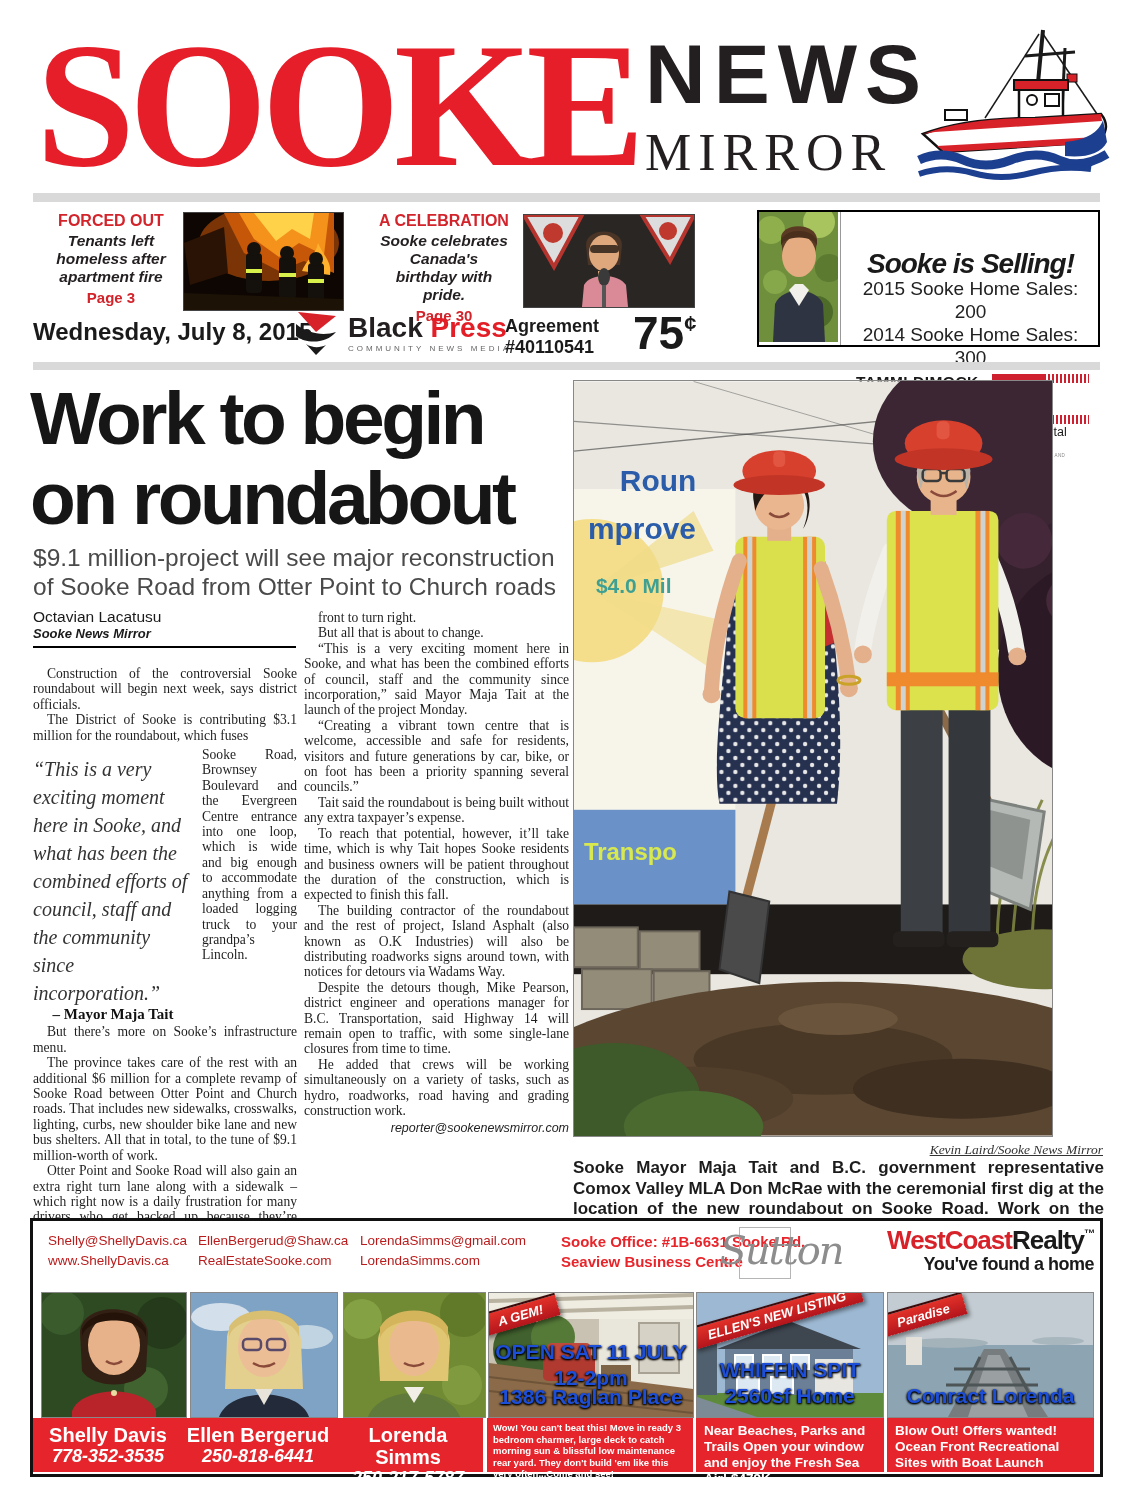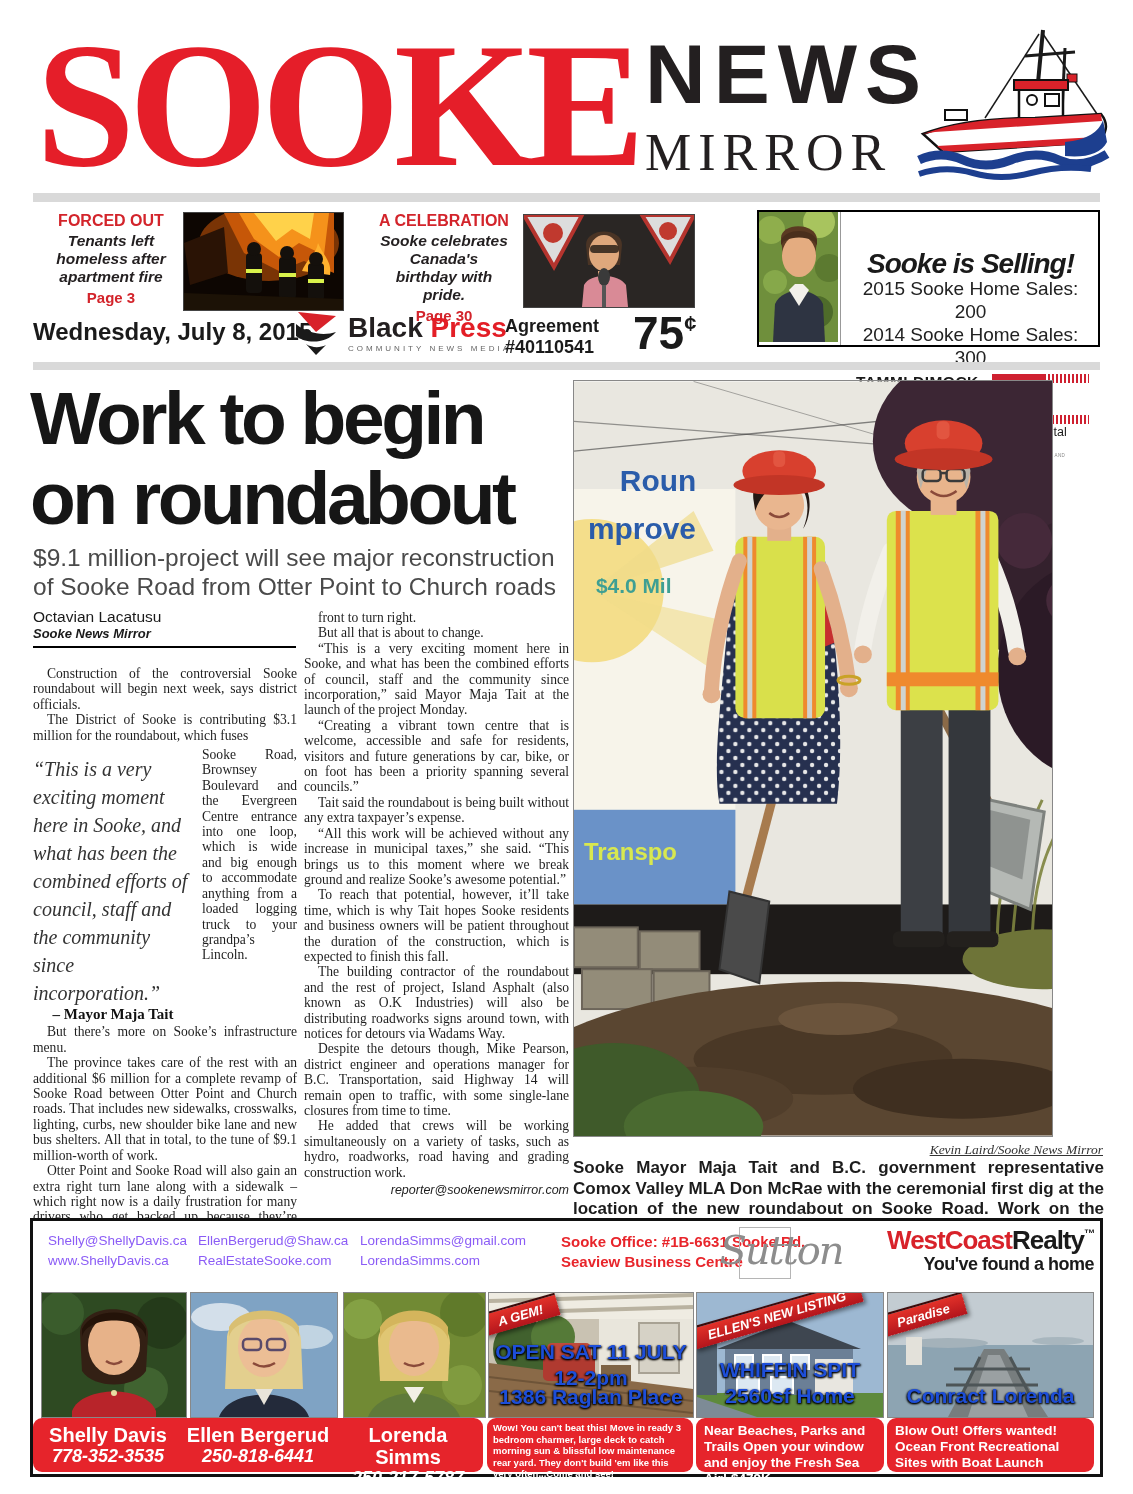--- a/index.html
+++ b/index.html
@@ -82,34 +82,34 @@
 
   
   .mainphoto { left:573px; top:380px; width:480px; height:757px; border:1px solid #888; overflow:hidden; }
   .credit { left:573px; top:1142px; width:530px; text-align:right; font-family:"Liberation Serif",serif;
             font-style:italic; font-size:13.5px; color:#333;text-decoration:underline; }
   .caption { left:573px; top:1158px; width:531px; font-weight:bold; font-size:17px;
              line-height:20.5px; text-align:justify; color:#1c1c1c; }
 
   
   .realty { left:30px; top:1218px; width:1073px; height:259px; border:3px solid #111; background:#fff; }
-  .contact { top:10px; font-size:13.5px; line-height:1.45; color:#8b5cf6; }
+  .contact { top:10px; font-size:13.5px; line-height:1.45; color:#b91c1c; }
   .office { left:528px; top:11px; font-weight:bold; font-size:15px; line-height:1.3; color:#e8252b; }
   .sutton { left:668px; top:0px; width:160px; height:62px; }
   .sutton-box { position:absolute; left:38px; top:6px; width:52px; height:52px; border:1px solid #b5b5b5; }
   .sutton-word { position:absolute; left:0; top:6px; width:160px; text-align:center;
                  font-family:"DejaVu Serif",serif; font-style:italic; font-size:40px;
                  color:#8d8d8d; letter-spacing:-2px; }
   .wc { left:843px; top:6px; width:218px; text-align:right; line-height:1; }
   .wc-line1 { font-weight:bold; font-size:26px; letter-spacing:-1px; }
   .wc-red { color:#d8222a; } .wc-tm { font-size:11px; vertical-align:12px; }
   .wc-tag { font-weight:bold; font-size:18px; margin-top:2px; letter-spacing:-.5px; }
 
   .ad-photo { top:71px; height:126px; border:1px solid #888; overflow:hidden; }
-  .redstrip { top:197px; height:54px; background:#e6242b; color:#fff;border-radius:9px; }
+  .redstrip { top:197px; height:54px; background:#e6242b; color:#fff; }
   .agent-strip { left:0; width:450px; display:flex; }
   .agent-cell { flex:1; text-align:center; padding-top:6px; }
   .agent-name { font-weight:bold; font-size:20px; line-height:1.1; }
   .agent-phone { font-weight:bold; font-style:italic; font-size:18px; }
   .blurb-sm { left:454px; width:206px; font-size:9.5px; line-height:11.5px; padding:4px 6px; font-weight:bold; }
   .blurb-md { font-weight:bold; font-size:13.5px; line-height:16px; padding:5px 8px; }
 
   .listing { position:absolute; }
   .ribbon { position:absolute; left:-8px; top:10px; transform:rotate(-16deg);
             background:linear-gradient(#e23129,#b3151c); color:#fff; font-weight:bold;
@@ -290,21 +290,20 @@
     <p>The province takes care of the rest with an additional $6 million for a complete revamp of Sooke Road between Otter Point and Church roads. That includes new sidewalks, crosswalks, lighting, curbs, new shoulder bike lane and new bus shelters. All that in total, to the tune of $9.1 million-worth of work.</p>
     <p>Otter Point and Sooke Road will also gain an extra right turn lane along with a sidewalk – which right now is a daily frustration for many drivers who get backed up because they’re waiting for someone in</p>
   </div>
 
   <div class="abs bodycol col2">
     <p>front to turn right.</p>
     <p>But all that is about to change.</p>
     <p>“This is a very exciting moment here in Sooke, and what has been the combined efforts of council, staff and the community since incorporation,” said Mayor Maja Tait at the launch of the project Monday.</p>
     <p>“Creating a vibrant town centre that is welcome, accessible and safe for residents, visitors and future generations by car, bike, or on foot has been a priority spanning several councils.”</p>
     <p>Tait said the roundabout is being built without any extra taxpayer’s expense.</p>
-    <p>“All this work will be achieved without any increase in municipal taxes,” she said. “This brings us to this moment where we break ground and realize Sooke’s awesome potential.”</p>
     <p>To reach that potential, however, it’ll take time, which is why Tait hopes Sooke residents and business owners will be patient throughout the duration of the construction, which is expected to finish this fall.</p>
     <p>The building contractor of the roundabout and the rest of project, Island Asphalt (also known as O.K Industries) will also be distributing roadworks signs around town, with notices for detours via Wadams Way.</p>
     <p>Despite the detours though, Mike Pearson, district engineer and operations manager for B.C. Transportation, said Highway 14 will remain open to traffic, with some single-lane closures from time to time.</p>
     <p>He added that crews will be working simultaneously on a variety of tasks, such as hydro, roadworks, road having and grading construction work.</p>
     <div class="email">reporter@sookenewsmirror.com</div>
   </div>
 
   <div class="abs mainphoto">
     <svg width="528" height="755" viewBox="0 0 530 757">
       <defs>

